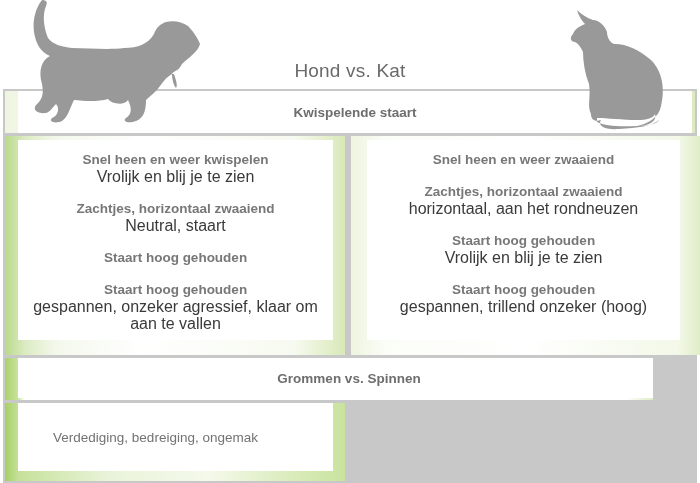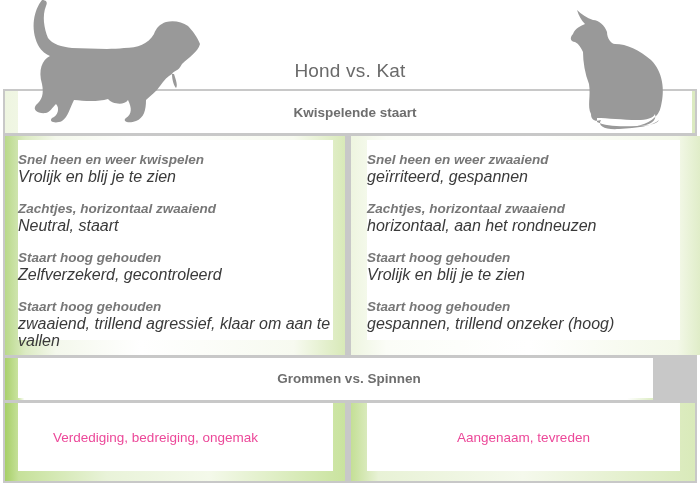--- a/index.html
+++ b/index.html
@@ -19,24 +19,24 @@
     position:absolute; overflow:hidden;
   }
   .g-left { background:linear-gradient(90deg,#b9d98a 0%, #dcebc3 6%, #f4f8ec 15%, #ffffff 40%, #f7faf0 85%, #d8e9b8 100%); }
   .g-soft { background:linear-gradient(90deg,#eef5e0 0%, #fbfdf7 10%, #ffffff 50%, #f3f8e8 92%, #dbeac0 100%); }
   .white {
     position:absolute; background:#ffffff;
   }
   .hdr {
     color:#6e6e6e; font-weight:bold; font-size:13.5px; text-align:center;
   }
-  .pair { margin-bottom:15px;font-style:italic; }
+  .pair { text-align:center; margin-bottom:15px; }
   .pair .lbl { color:#777777; font-weight:bold; font-size:13.5px; line-height:17px; }
   .pair .val { color:#3a3a3a; font-size:16px; line-height:17px; }
-  .simple { color:#ec4899; font-size:13.5px; }
+  .simple { color:#737373; font-size:13.5px; }
   svg.sil { position:absolute; }
 </style>
 </head>
 <body>
 
 <div class="title">Hond vs. Kat</div>
 
 <div class="frame">
 
   <div class="cell g-soft" style="left:2px; top:2px; width:690px; height:42px;">
@@ -50,34 +50,32 @@
       <div class="pair">
         <div class="lbl">Snel heen en weer kwispelen</div>
         <div class="val">Vrolijk en blij je te zien</div>
       </div>
       <div class="pair">
         <div class="lbl">Zachtjes, horizontaal zwaaiend</div>
         <div class="val">Neutral, staart</div>
       </div>
       <div class="pair">
         <div class="lbl">Staart hoog gehouden</div>
-        <div class="val">Zelfverzekerd, gecontroleerd</div>
       </div>
       <div class="pair">
         <div class="lbl">Staart hoog gehouden</div>
-        <div class="val">zwaaiend, trillend agressief, klaar om aan te vallen</div>
+        <div class="val">gespannen, onzeker agressief, klaar om aan te vallen</div>
       </div>
     </div>
   </div>
 
   <div class="cell g-soft" style="left:348px; top:47px; width:355px; height:219px;">
     <div class="white" style="left:16px; top:4px; width:313px; height:200px; padding-top:11px; box-sizing:border-box;">
       <div class="pair">
         <div class="lbl">Snel heen en weer zwaaiend</div>
-        <div class="val">geïrriteerd, gespannen</div>
       </div>
       <div class="pair">
         <div class="lbl">Zachtjes, horizontaal zwaaiend</div>
         <div class="val">horizontaal, aan het rondneuzen</div>
       </div>
       <div class="pair">
         <div class="lbl">Staart hoog gehouden</div>
         <div class="val">Vrolijk en blij je te zien</div>
       </div>
       <div class="pair">
@@ -92,25 +90,20 @@
       <span class="hdr">Grommen vs. Spinnen</span>
     </div>
   </div>
 
   <div class="cell" style="left:2px; top:314px; width:340px; height:78px; background:linear-gradient(90deg,#a6cf66 0%,#c6e19a 4%,#e9f3d9 30%,#f4f9ea 60%,#c9e39e 100%);">
     <div class="white" style="left:13px; top:0; width:315px; height:68px; display:flex; align-items:center; justify-content:center;">
       <span class="simple" style="margin-right:40px;">Verdediging, bedreiging, ongemak</span>
     </div>
   </div>
 
-  <div class="cell" style="left:348px; top:314px; width:344px; height:78px; background:linear-gradient(90deg,#c4df96 0%,#e8f2d6 8%,#f5f9ec 50%,#d9eaba 100%);">
-    <div class="white" style="left:16px; top:0; width:313px; height:68px; display:flex; align-items:center; justify-content:center;">
-      <span class="simple">Aangenaam, tevreden</span>
-    </div>
-  </div>
 </div>
 
 <svg class="sil" style="left:28px; top:0;" width="175" height="125" viewBox="0 0 175 125">
   <path fill="#999999" d="
     M14 0 C 6 10, 2 28, 10 45 C 14 52, 18 54, 22 56
     C 14 60, 10 70, 14 84 C 16 94, 14 100, 8 105 C 4 110, 10 114, 18 113
     C 22 112, 24 108, 28 104 C 32 108, 30 116, 24 118 C 20 122, 28 124, 34 121
     C 40 117, 42 108, 46 100 C 56 101, 70 102, 80 99
     C 84 104, 96 106, 100 100 C 104 108, 104 114, 98 118 C 94 121, 100 124, 108 121
     C 116 118, 118 110, 118 100 C 122 96, 128 92, 132 86

